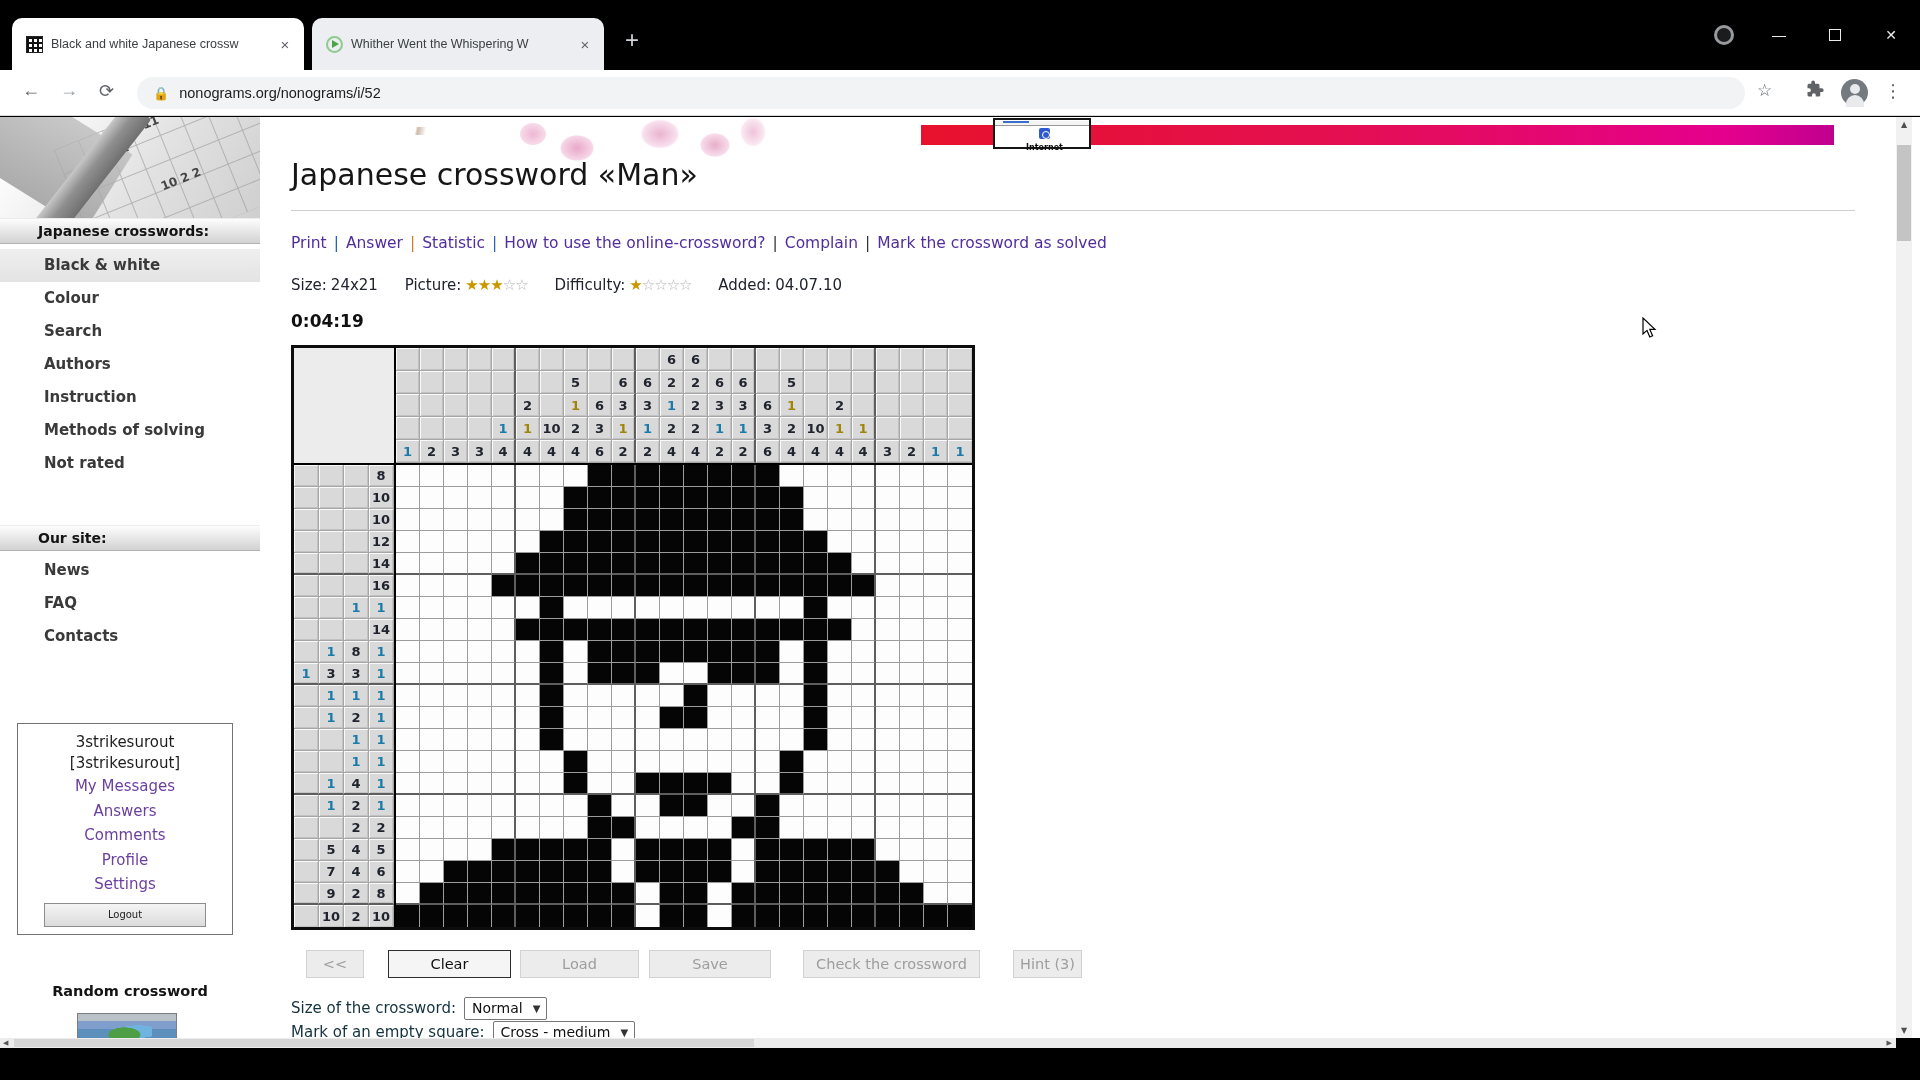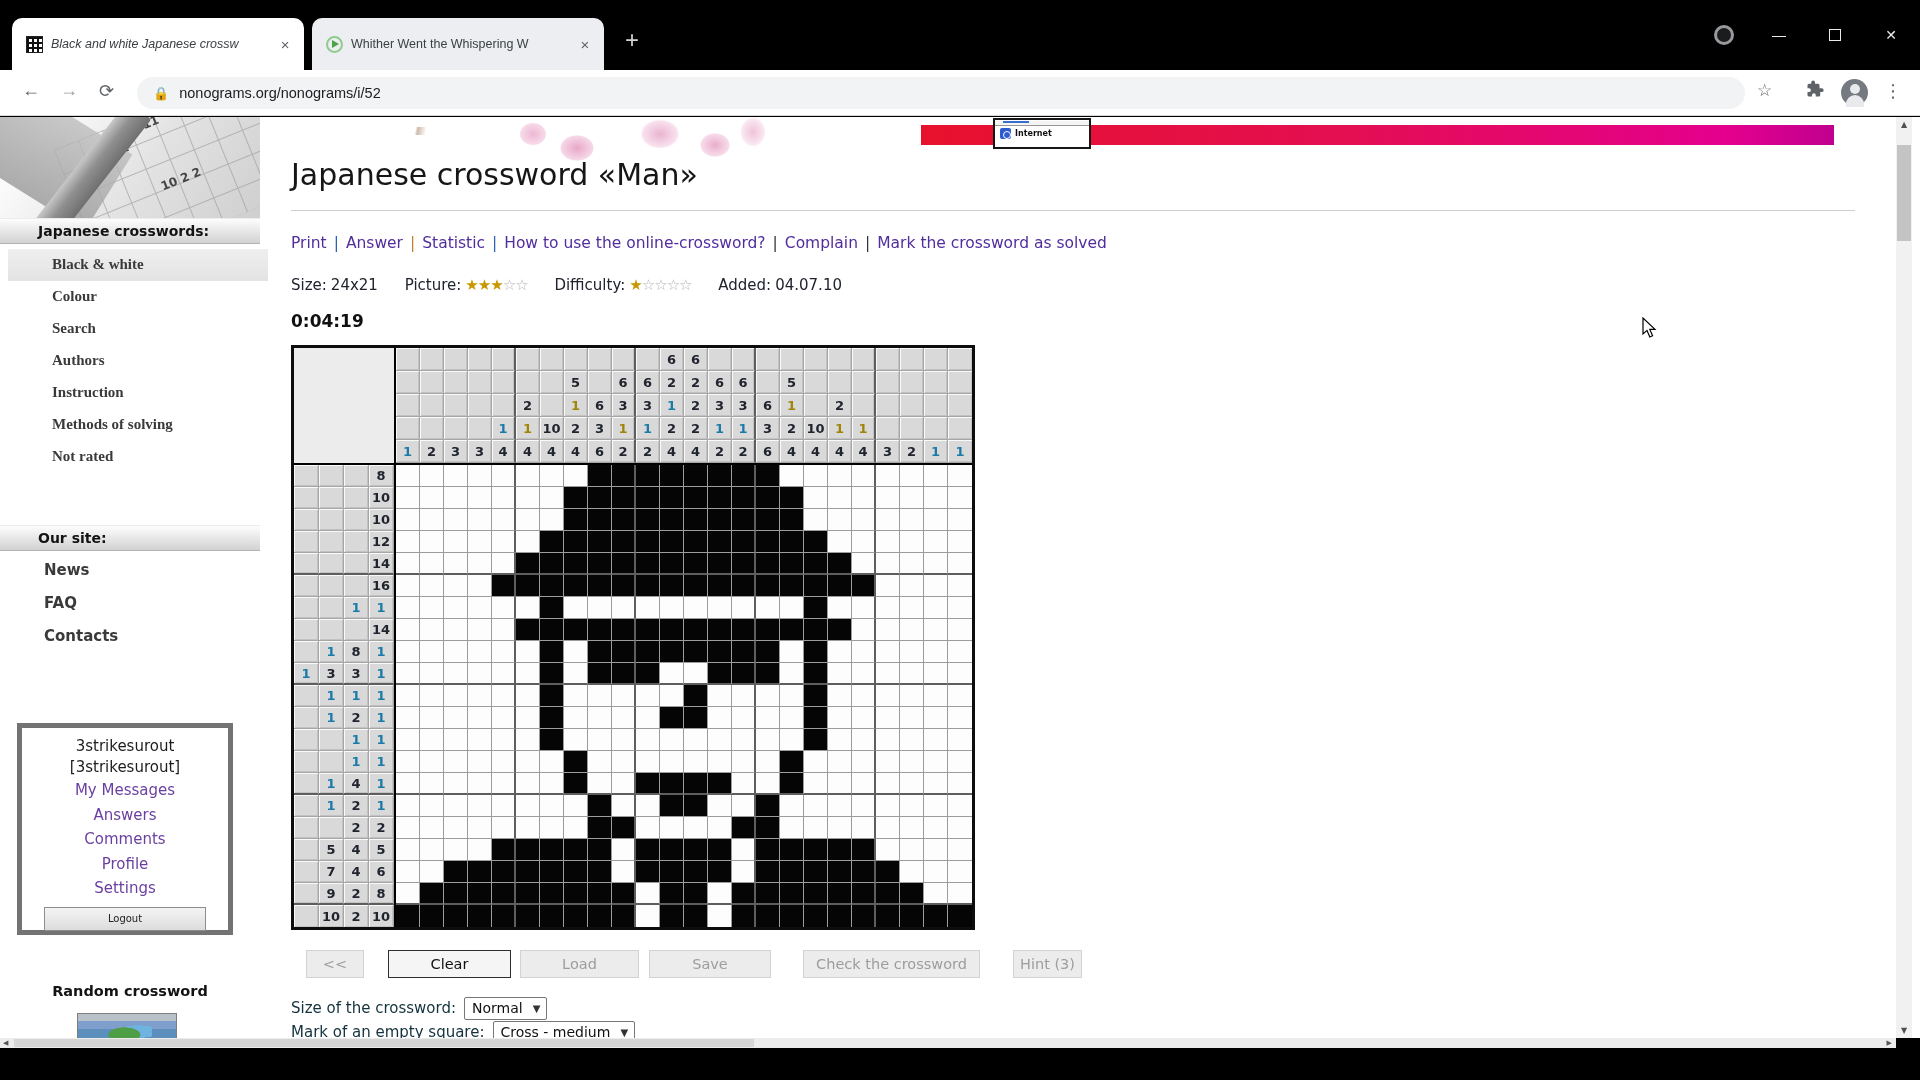--- a/index.html
+++ b/index.html
@@ -4,21 +4,21 @@
 <style>
   * { margin:0; padding:0; box-sizing:border-box; }
   html,body { width:1920px; height:1080px; overflow:hidden; background:#000;
               font-family:"DejaVu Sans", sans-serif; }
 
   
   #tabstrip { position:absolute; left:0; top:0; width:1920px; height:70px; background:#000;
               font-family:"Liberation Sans", sans-serif; }
   .tab { position:absolute; top:18px; height:52px; border-radius:10px 10px 0 0;
          display:flex; align-items:center; padding:0 10px 0 14px; overflow:hidden; }
-  .tab.active { background:#fff;font-style:italic; }
+  .tab.active { background:#fff; }
   .tab.inactive { background:#eceef1; }
   .tabtitle { font-size:12.5px; color:#3c4043; white-space:nowrap; overflow:hidden;
               flex:1; margin:0 8px; }
   .tabclose { font-size:15px; color:#5f6368; width:18px; text-align:center; flex:none; }
   .fav { width:17px; height:17px; flex:none; position:relative; }
   .fav0 { background:#fff; border:1px solid #222;
           background-image:
             linear-gradient(#111 2px, transparent 2px),
             linear-gradient(90deg,#111 2px, transparent 2px);
           background-size:5px 5px; }
@@ -53,26 +53,26 @@
         background-image:linear-gradient(#9c9c9c 1px,transparent 1px),linear-gradient(90deg,#9c9c9c 1px,transparent 1px);
         background-size:26px 26px; opacity:.65; }
   .pencil { position:absolute; left:66px; top:-26px; width:30px; height:190px; transform:rotate(38deg);
         background:linear-gradient(90deg,#c8c8c8,#8f8f8f 45%,#6f6f6f); border-radius:3px; }
   .pencil2 { position:absolute; left:-30px; top:-8px; width:150px; height:90px; transform:rotate(32deg);
         background:linear-gradient(#bdbdbd,#999); opacity:.8; }
   .pnum { position:absolute; font-size:12px; font-weight:bold; color:#444; transform:rotate(-22deg); }
   .shead { height:26px; line-height:25px; padding-left:38px; font-size:14px; font-weight:bold; color:#131313;
            background:linear-gradient(#fdfdfd,#d2d2d2); border-top:1px solid #ececec; border-bottom:1px solid #b3b3b3; }
   #h1bar { position:absolute; left:0; top:101px; width:260px; }
-  #menu1 { position:absolute; left:8px; top:132px; width:260px;font-family:Liberation Serif, serif; }
+  #menu1 { position:absolute; left:0; top:132px; width:260px; }
   #menu2 { position:absolute; left:0; top:437px; width:260px; }
   #h2bar { position:absolute; left:0; top:408px; width:260px; }
   .sitem { padding:7px 0 8px 44px; font-size:15px; font-weight:bold; color:#3a3a3a; }
   .sitem.sel { background:linear-gradient(#efefef,#e3e3e3); }
-  #userbox { position:absolute; left:17px; top:606px; width:216px; height:212px; border:5px solid #737373;
+  #userbox { position:absolute; left:17px; top:606px; width:216px; height:212px; border:1px solid #737373;
              text-align:center; padding-top:8px; }
   .uname { font-size:15px; color:#1d1d1d; line-height:21px; }
   .ulink { font-size:15px; color:#6b3fa0; line-height:24.5px; }
   #logout { margin:6px auto 0; width:162px; height:24px; line-height:22px; font-size:10px; color:#222;
             background:linear-gradient(#f4f4f4,#dcdcdc); border:1px solid #8d8d8d; }
   #randomhdr { position:absolute; left:0; top:866px; width:260px; text-align:center;
                font-size:14.5px; font-weight:bold; color:#131313; }
   #randthumb { position:absolute; left:77px; top:896px; width:100px; height:26px; border:1px solid #7e7e7e;
                background:linear-gradient(#b9c2c9 0 7px, #7f9ecb 7px 15px, #5d8fbd 15px 26px); }
   #randthumb:before { content:""; position:absolute; left:28px; top:8px; width:46px; height:16px;
@@ -82,21 +82,21 @@
   
   .blossom { position:absolute; border-radius:50%; }
 
   
   #banner { position:absolute; left:921px; top:8px; width:913px; height:20px;
             background:linear-gradient(90deg,#e8112d 0%, #e30f50 45%, #e5008d 88%, #c0008f 100%); }
   #miniwin { position:absolute; left:993px; top:1px; width:98px; height:31px; background:#fff;
              border:2px solid #161616; }
   #miniwin .mtop { height:5px; border-bottom:1px solid #999; background:#f4f4f4; }
   #miniwin .mtop i { display:block; width:26px; height:2px; background:#3a6ecc; margin:1px 0 0 8px; }
-  #miniwin .mbody { display:flex; align-items:center; gap:4px; padding:2px 0 0 5px; }
+  #miniwin .mbody { display:flex; align-items:center; gap:4px; padding:2px 0 0 5px;flex-direction:column; }
   #miniwin .globe { width:11px; height:11px; border-radius:2px; background:#2f5bd0; position:relative; }
   #miniwin .globe:before { content:""; position:absolute; left:2.5px; top:2.5px; width:6px; height:6px;
              border-radius:50%; border:1px solid #fff; }
   #miniwin .mtext { font-size:8px; font-weight:bold; color:#111; }
 
   
   #title { position:absolute; left:291px; top:40px; font-size:30px; font-weight:400; color:#161616; }
   #titlehr { position:absolute; left:291px; top:93px; width:1564px; height:1px; background:#cfcfcf; }
   #linksrow { position:absolute; left:291px; top:117px; font-size:15.5px; }
   .plink { display:inline-block; color:#512d9e; }

